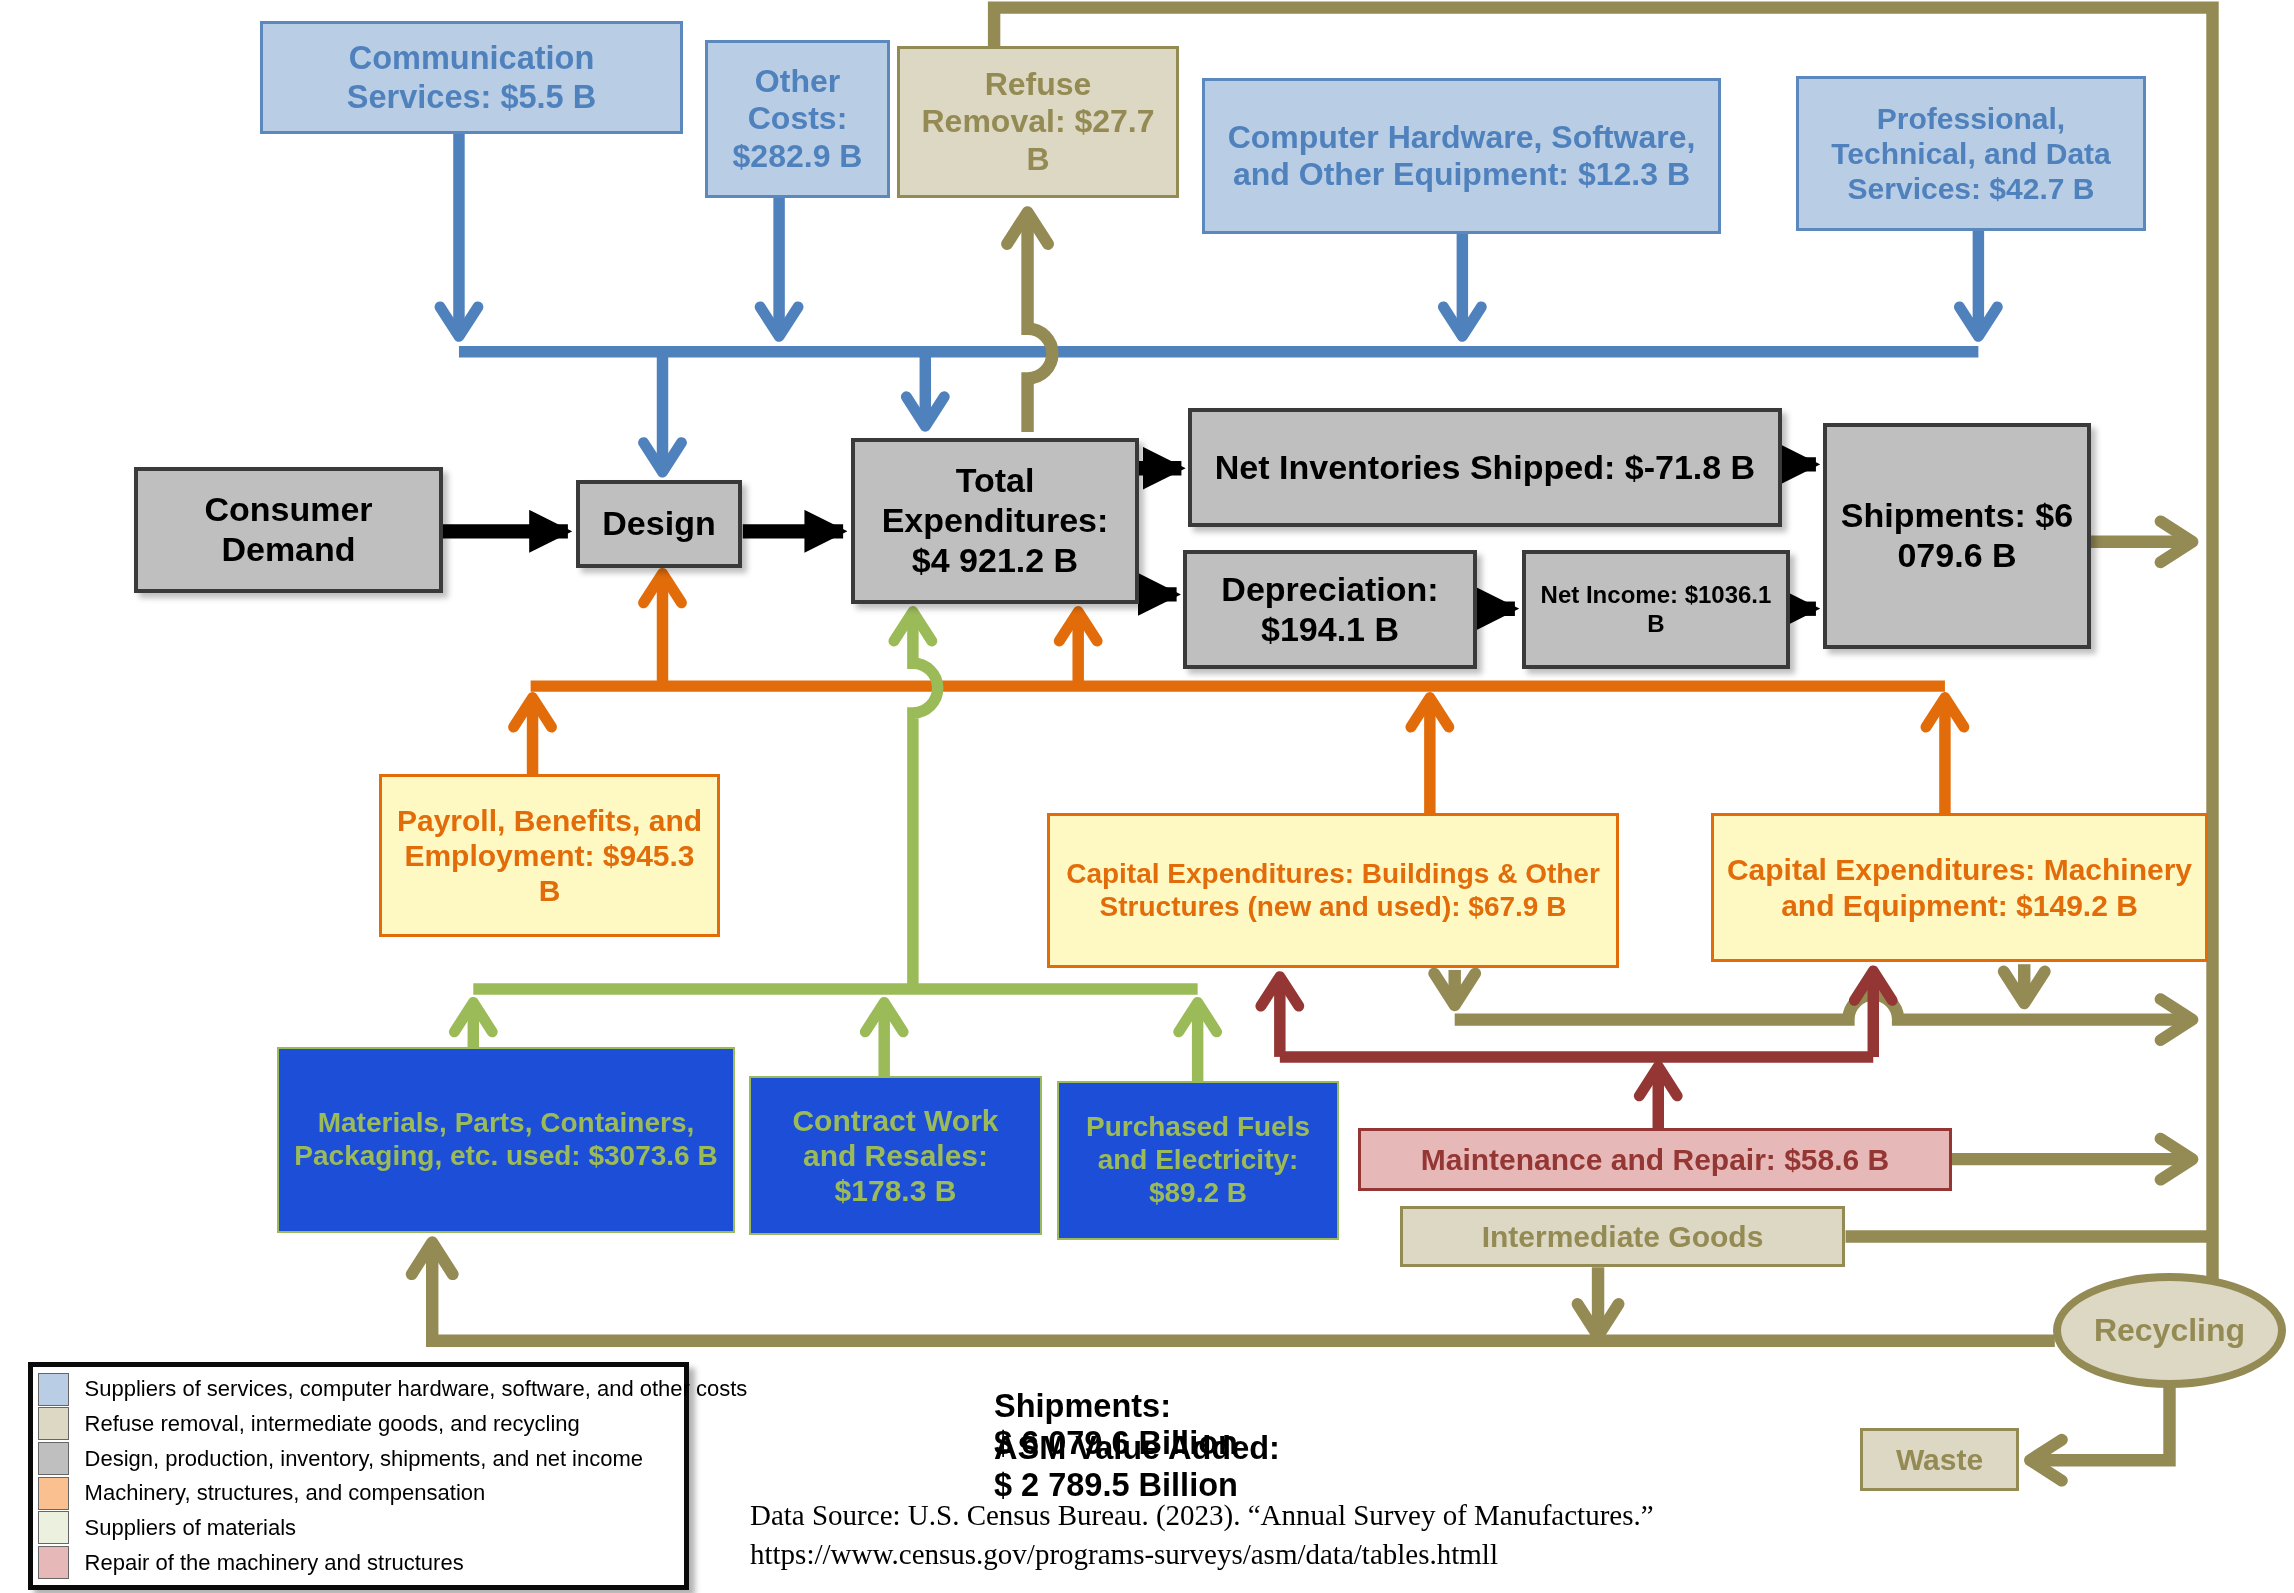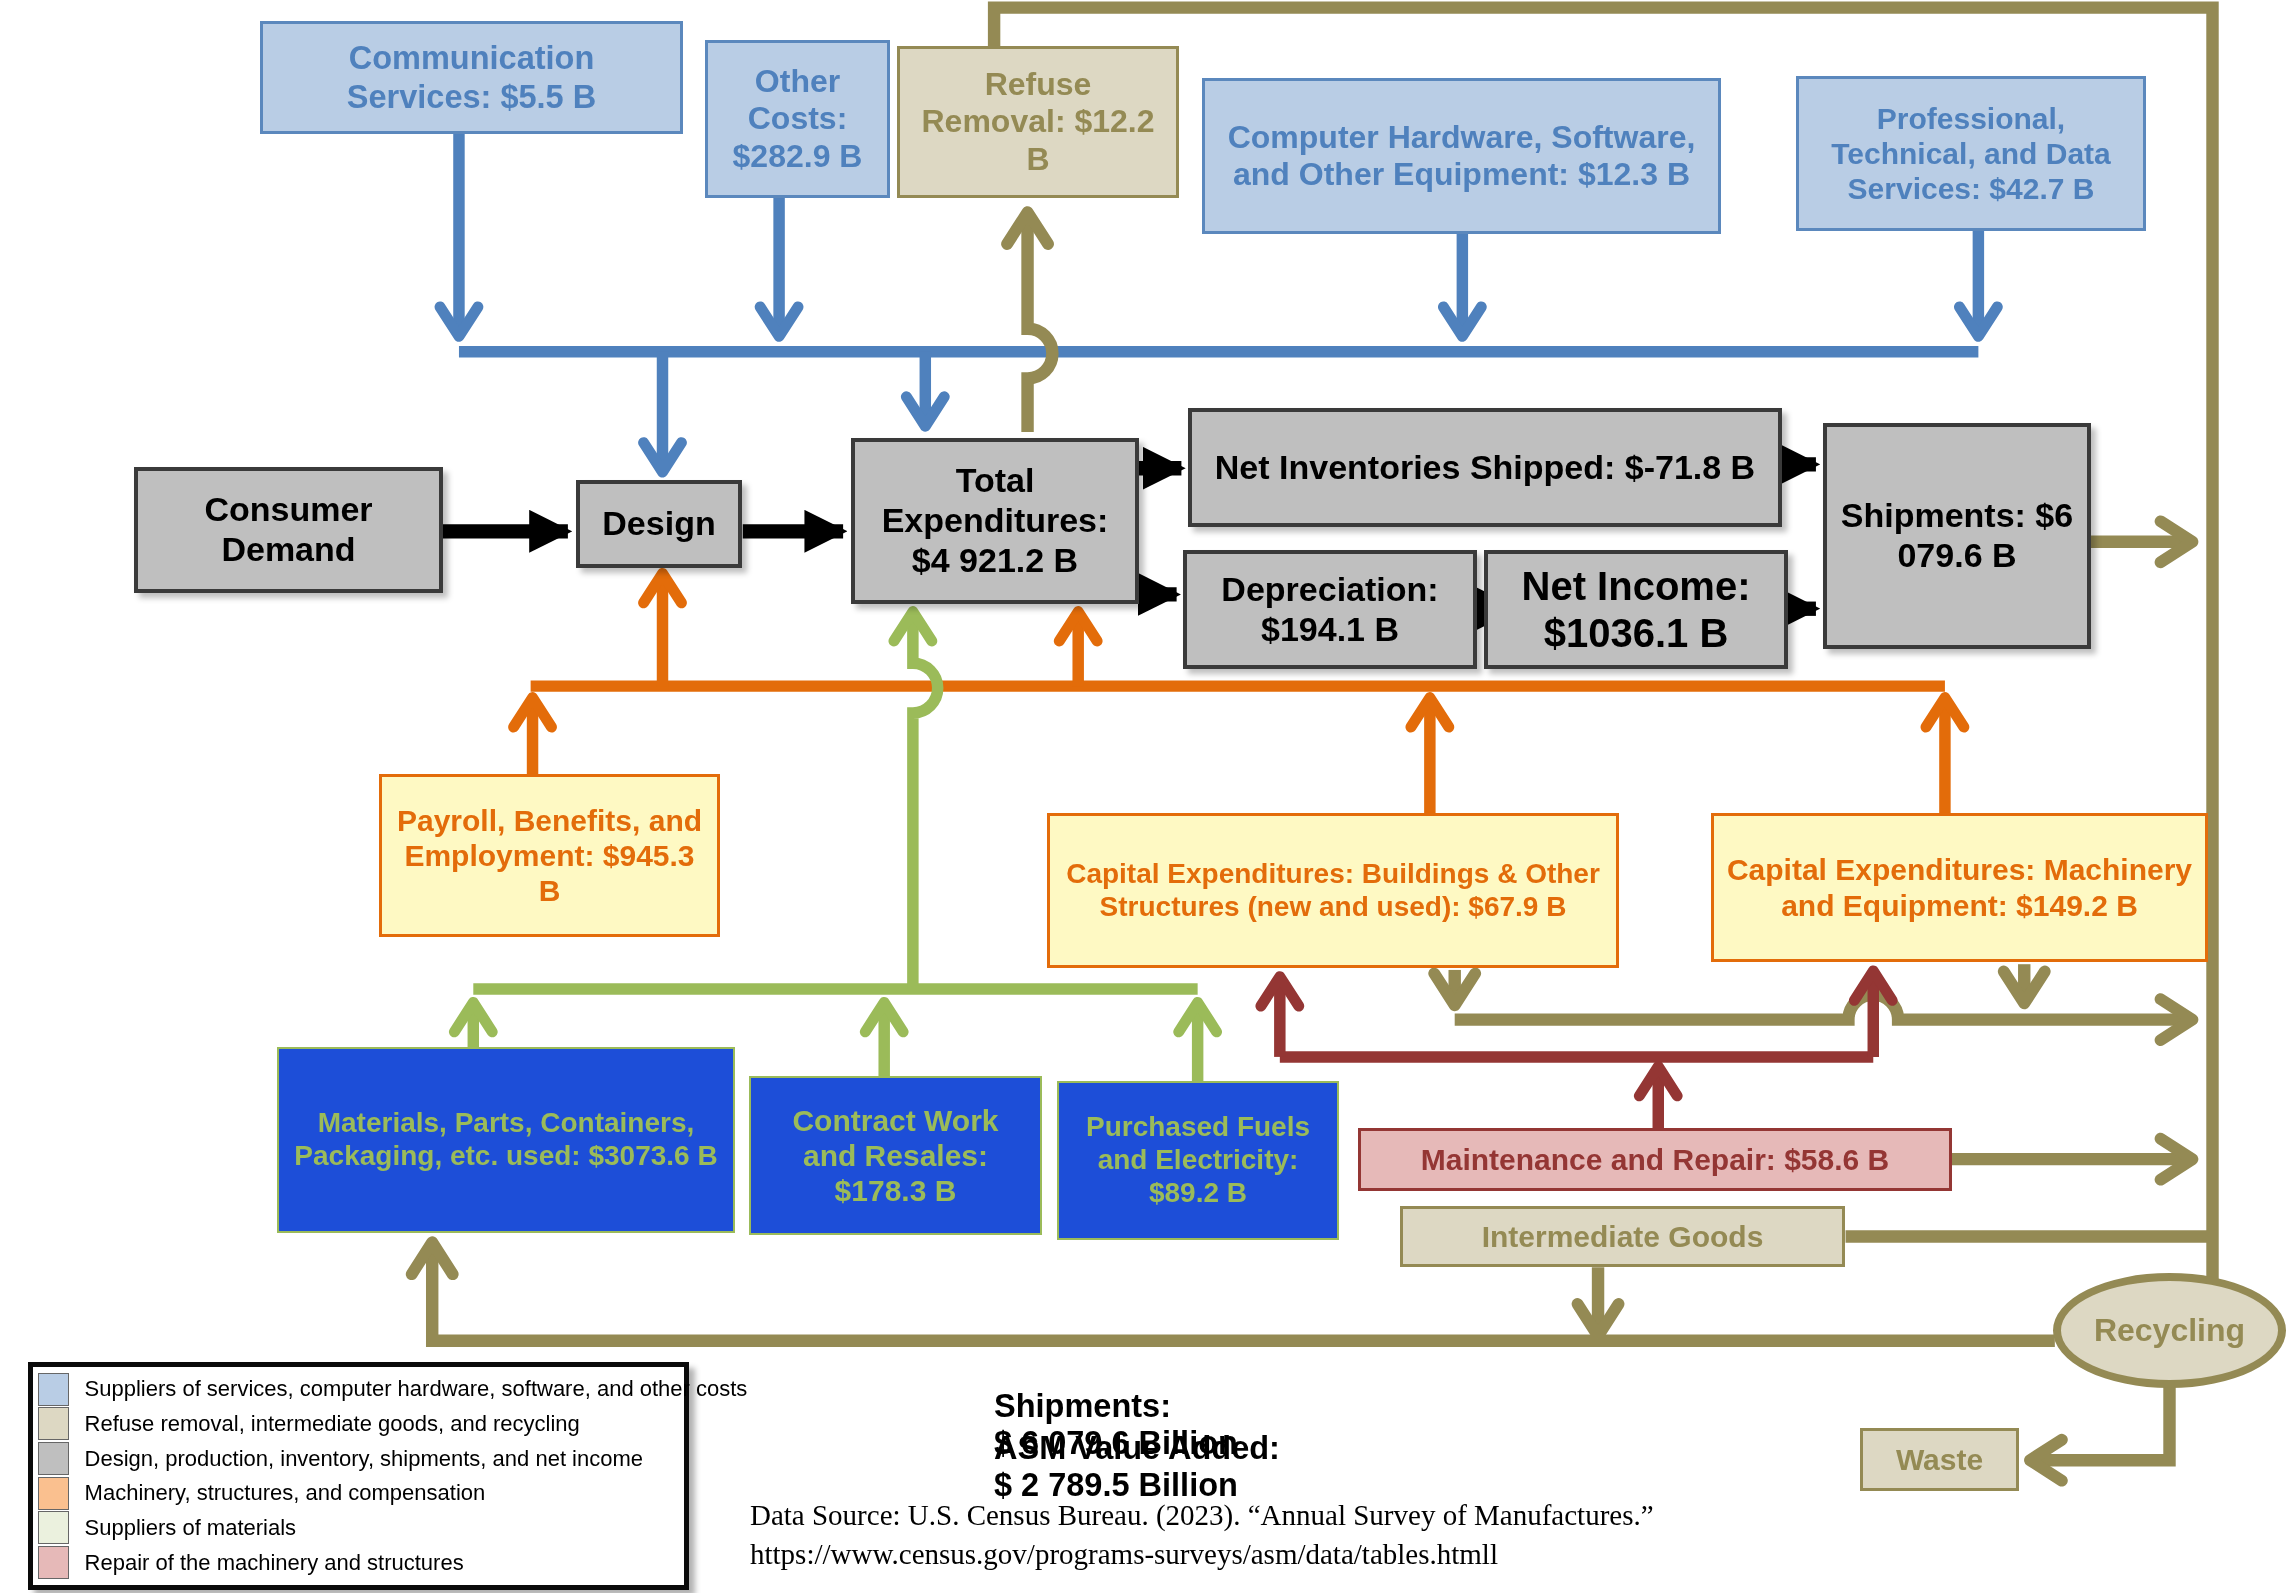--- a/index.html
+++ b/index.html
@@ -116,21 +116,21 @@
 
   <div class="node blue" style="left:260px;top:21px;width:423px;height:113px;font-size:32.5px">
     <span>Communication Services: $5.5 B</span>
     </div>
 
   <div class="node blue" style="left:705px;top:40px;width:185px;height:158px;font-size:32px">
     <span>Other Costs: $282.9 B</span>
     </div>
 
   <div class="node olive" style="left:897px;top:46px;width:282px;height:152px;font-size:32px">
-    <span>Refuse Removal: $12.2 B</span>
+    <span>Refuse Removal: $27.7 B</span>
     </div>
 
   <div class="node blue" style="left:1202px;top:78px;width:519px;height:156px;font-size:32px;padding:3.8px 13.4px">
     <span>Computer Hardware, Software, and Other Equipment:  $12.3 B</span>
     </div>
 
   <div class="node blue" style="left:1796px;top:76px;width:350px;height:155px;font-size:30px">
     <span>Professional, Technical, and Data Services: $42.7 B</span>
     </div>
 
@@ -147,21 +147,21 @@
     </div>
 
   <div class="node gray" style="left:1188px;top:408px;width:594px;height:119px;font-size:34px">
     <span>Net Inventories Shipped: $-71.8 B</span>
     </div>
 
   <div class="node gray" style="left:1183px;top:550px;width:294px;height:119px;font-size:34px">
     <span>Depreciation: $194.1 B</span>
     </div>
 
-  <div class="node gray" style="left:1484px;top:550px;width:304px;height:119px;font-size:40px">
+  <div class="node gray" style="left:1522px;top:550px;width:268px;height:119px;font-size:24px">
     <span>Net Income: $1036.1 B</span>
     </div>
 
   <div class="node gray" style="left:1823px;top:423px;width:268px;height:226px;font-size:34px">
     <span>Shipments: $6 079.6 B</span>
     </div>
 
   <div class="node orangebox" style="left:379px;top:774px;width:341px;height:163px;font-size:30px">
     <span>Payroll, Benefits, and Employment: $945.3 B</span>
     </div>

